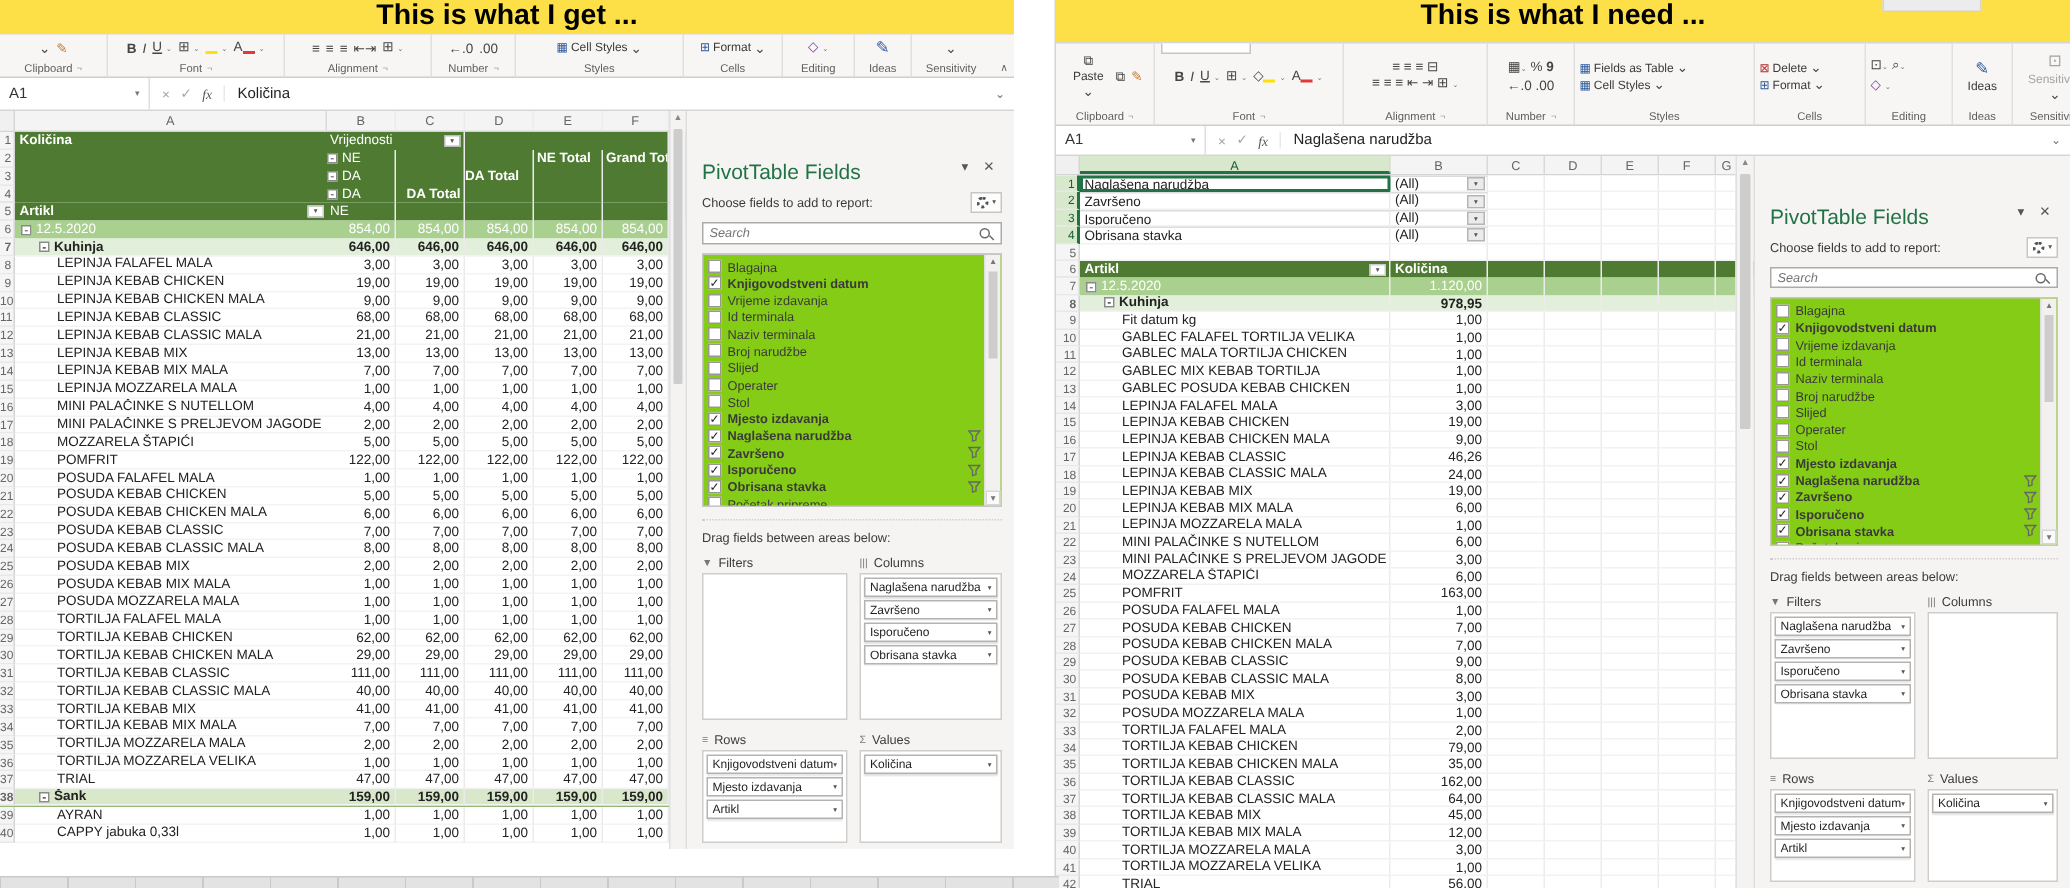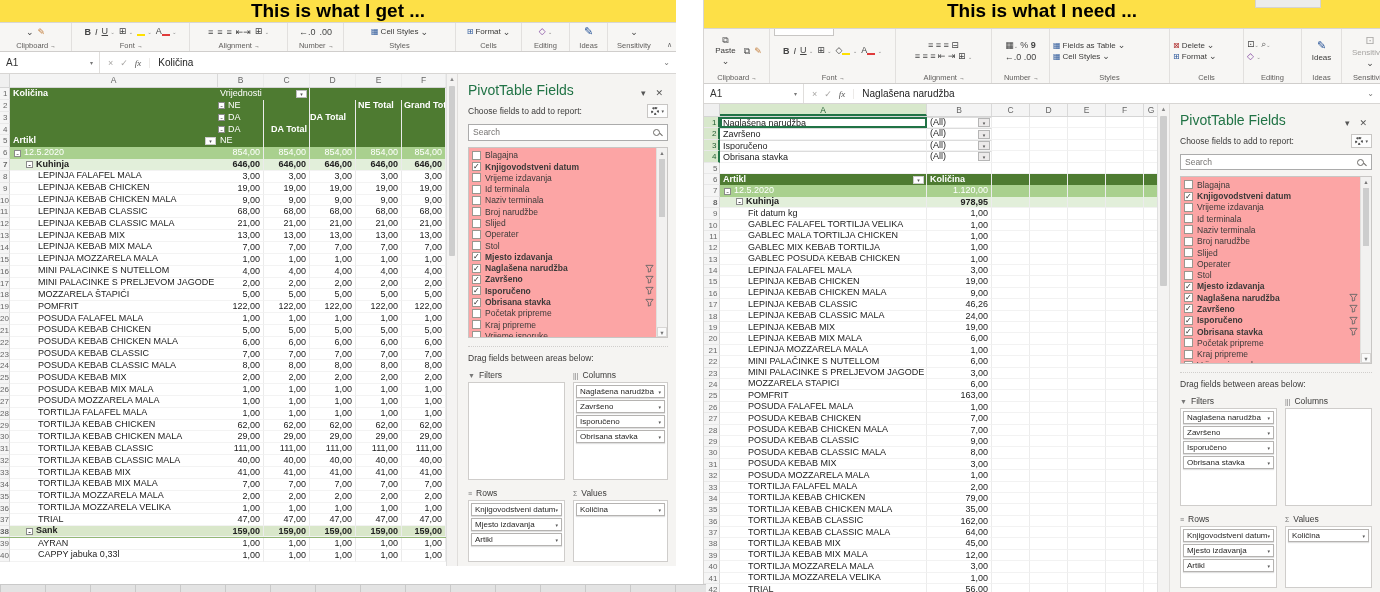--- a/index.html
+++ b/index.html
@@ -97,31 +97,31 @@
   .ddbox{background:#fff;border:1px solid #ccc;color:#555;font-size:5px;width:11px;height:8px;line-height:7px;text-align:center;margin-right:2px;flex:0 0 auto;}
   
   .vscroll{position:absolute;top:0;bottom:0;background:#f4f3f2;border-left:1px solid #e0e0e0;}
   .winL .vscroll{right:219px;width:11px;}
   .winR .vscroll{right:211px;width:12px;}
   .sbup{display:block;text-align:center;font-size:6px;color:#888;height:11px;line-height:11px;}
   .vthumb{display:block;margin:1px 2px;background:#cdcdcd;border-radius:1px;height:170px;}
   
   .panel{position:absolute;top:0;bottom:0;right:0;background:#f5f4f2;border-left:1px solid #e0dedc;padding:8px 8px 4px 10px;display:flex;flex-direction:column;}
   .winL .panel{width:219px;} .winR .panel{width:211px;}
-  .phead{display:flex;align-items:flex-end;}
+  .phead{display:flex;align-items:flex-start;margin-top:24px;}
   .ptitle{font-size:14px;color:#217346;flex:1;}
   .pchev,.pclose{font-size:9px;color:#555;padding:0 5px;}
   .pchoose{display:flex;align-items:center;justify-content:space-between;margin-top:6px;font-size:8.5px;color:#3b3a39;}
   .gearbtn{display:flex;align-items:center;gap:2px;background:#fdfdfd;border:1px solid #c8c6c4;padding:2px 3px;font-size:5px;color:#555;}
   .gear{display:inline-block;width:8px;height:8px;border:2px dotted #555;border-radius:50%;}
   .psearch{margin-top:6px;height:17px;background:#fff;border:1px solid #ababab;display:flex;align-items:center;justify-content:space-between;padding:0 4px;}
-  .psearch .ph{font-size:8.5px;color:#767472;}
+  .psearch .ph{font-size:8.5px;color:#767472;font-style:italic;}
   .mag{position:relative;width:7px;height:7px;border:1.3px solid #6b6966;border-radius:50%;margin-right:3px;}
   .mag::after{content:"";position:absolute;width:4px;height:1.3px;background:#6b6966;transform:rotate(45deg);right:-3.5px;bottom:-1px;}
-  .plist{position:relative;margin-top:6px;background:#fca5a5;border:1px solid #c8c6c4;overflow:hidden;}
+  .plist{position:relative;margin-top:6px;background:#84cc16;border:1px solid #c8c6c4;overflow:hidden;}
   .winL .plist{height:197px;} .winR .plist{height:200px;}
   .plist-inner{padding:2px 12px 0 3px;}
   .fitem{display:flex;align-items:center;height:11.3px;gap:4px;}
   .cb{width:9px;height:9px;background:#fff;border:1px solid #99978f;flex:0 0 auto;position:relative;}
   .fitem.on .cb::before{content:"✓";position:absolute;left:0;top:-1px;font-size:8px;color:#201f1e;}
   .flabel{font-size:8.5px;color:#3b3a39;flex:1;white-space:nowrap;overflow:hidden;}
   .fitem.on .flabel{font-weight:bold;}
   .flt{flex:0 0 auto;margin-right:1px;}
   .plist-sb{position:absolute;top:0;right:0;bottom:0;width:11px;background:#f2f1f0;border-left:1px solid #e2e0de;display:flex;flex-direction:column;}
   .sbarrow{text-align:center;font-size:5.5px;color:#777;height:10px;line-height:10px;}

